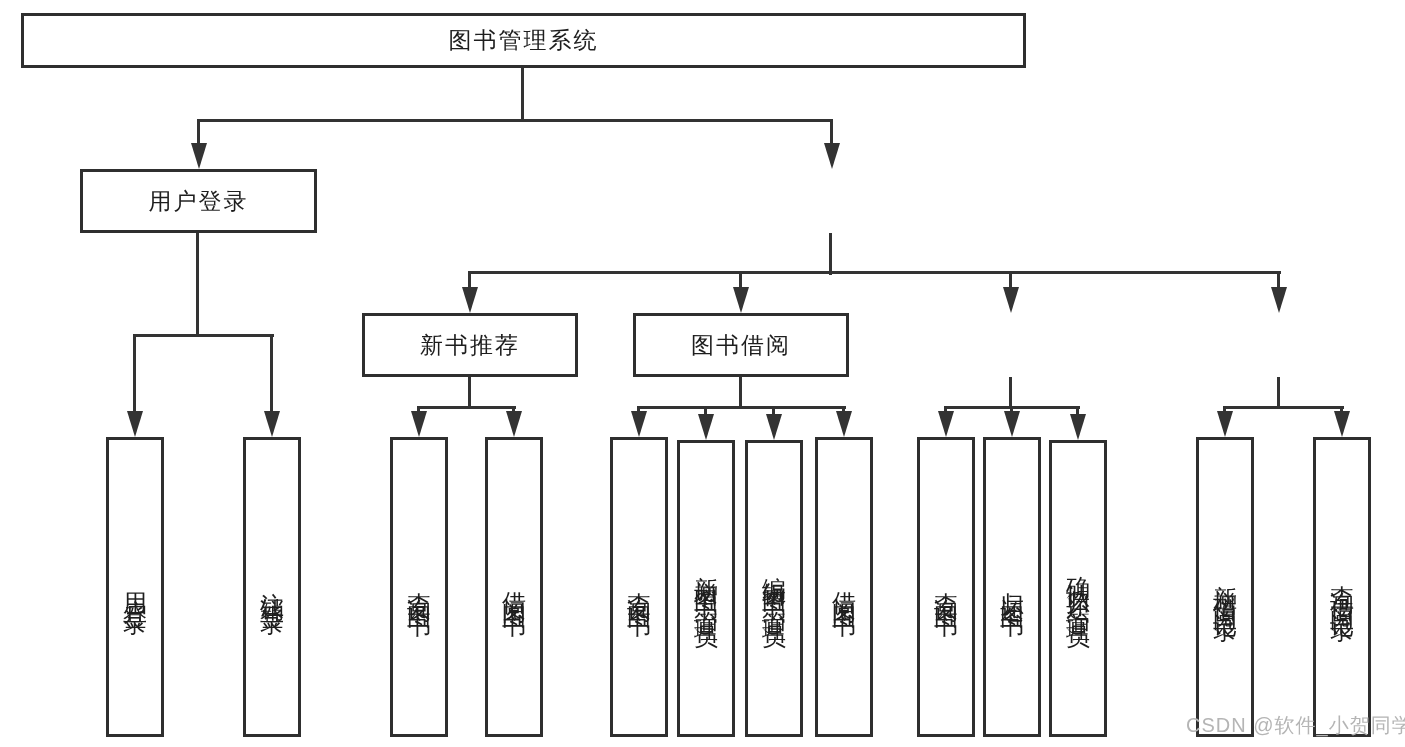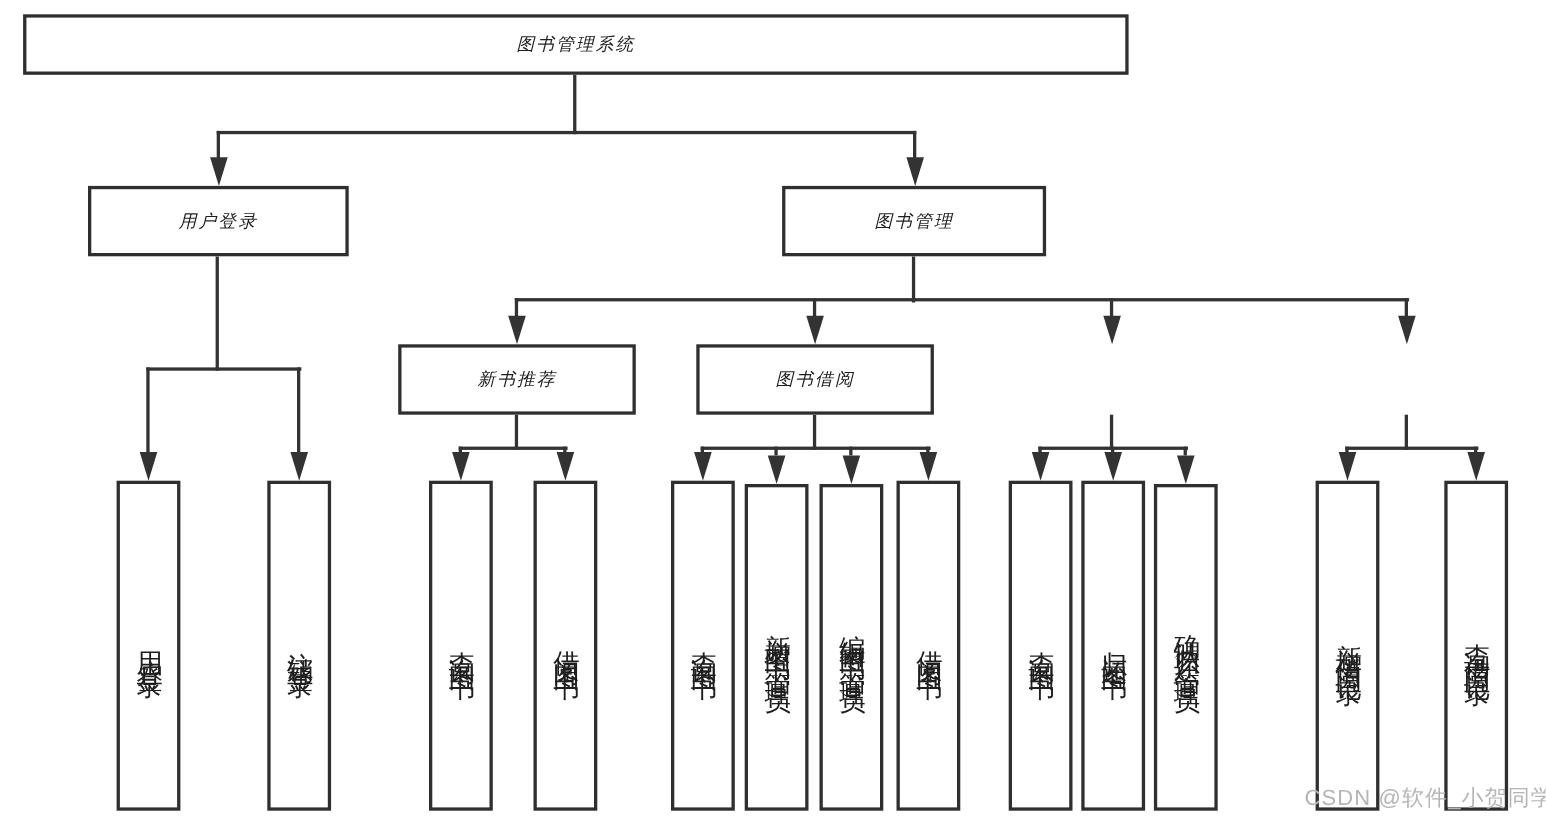--- a/index.html
+++ b/index.html
@@ -23,25 +23,24 @@
     overflow:hidden;
   }
   .hnode{
     position:absolute;
     box-sizing:border-box;
     border:3px solid var(--border-color);
     background:var(--bg-color);
     display:flex;
     align-items:center;
     justify-content:center;
-    font-size:16px;
+    font-size:23px;
     letter-spacing:2px;
     color:var(--text-color);
     z-index:2;
-    font-style:italic;
   }
   .vnode{
     position:absolute;
     box-sizing:border-box;
     border:3px solid var(--border-color);
     background:var(--bg-color);
     width:58px;
     display:flex;
     align-items:center;
     justify-content:center;
@@ -88,23 +87,20 @@
 
   <div class="vl" style="left:521px;top:68px;height:54px;"></div>
   <div class="hl" style="left:197px;top:119px;width:636px;"></div>
   <div class="vl" style="left:197px;top:119px;height:30px;"></div>
   <div class="arrow" style="left:191px;top:143px;"></div>
   <div class="vl" style="left:830px;top:119px;height:30px;"></div>
   <div class="arrow" style="left:824px;top:143px;"></div>
 
   <div class="hnode" style="left:80px;top:169px;width:237px;height:64px;">
     <span>用户登录</span>
-  </div>
-  <div class="hnode" style="left:711px;top:169px;width:240px;height:64px;">
-    <span>图书管理</span>
   </div>
 
   <div class="vl" style="left:196px;top:233px;height:104px;"></div>
   <div class="hl" style="left:133px;top:334px;width:141px;"></div>
   <div class="vl" style="left:133px;top:334px;height:78px;"></div>
   <div class="arrow" style="left:127px;top:411px;"></div>
   <div class="vl" style="left:270px;top:334px;height:78px;"></div>
   <div class="arrow" style="left:264px;top:411px;"></div>
 
   <div class="vl" style="left:829px;top:233px;height:42px;"></div>

